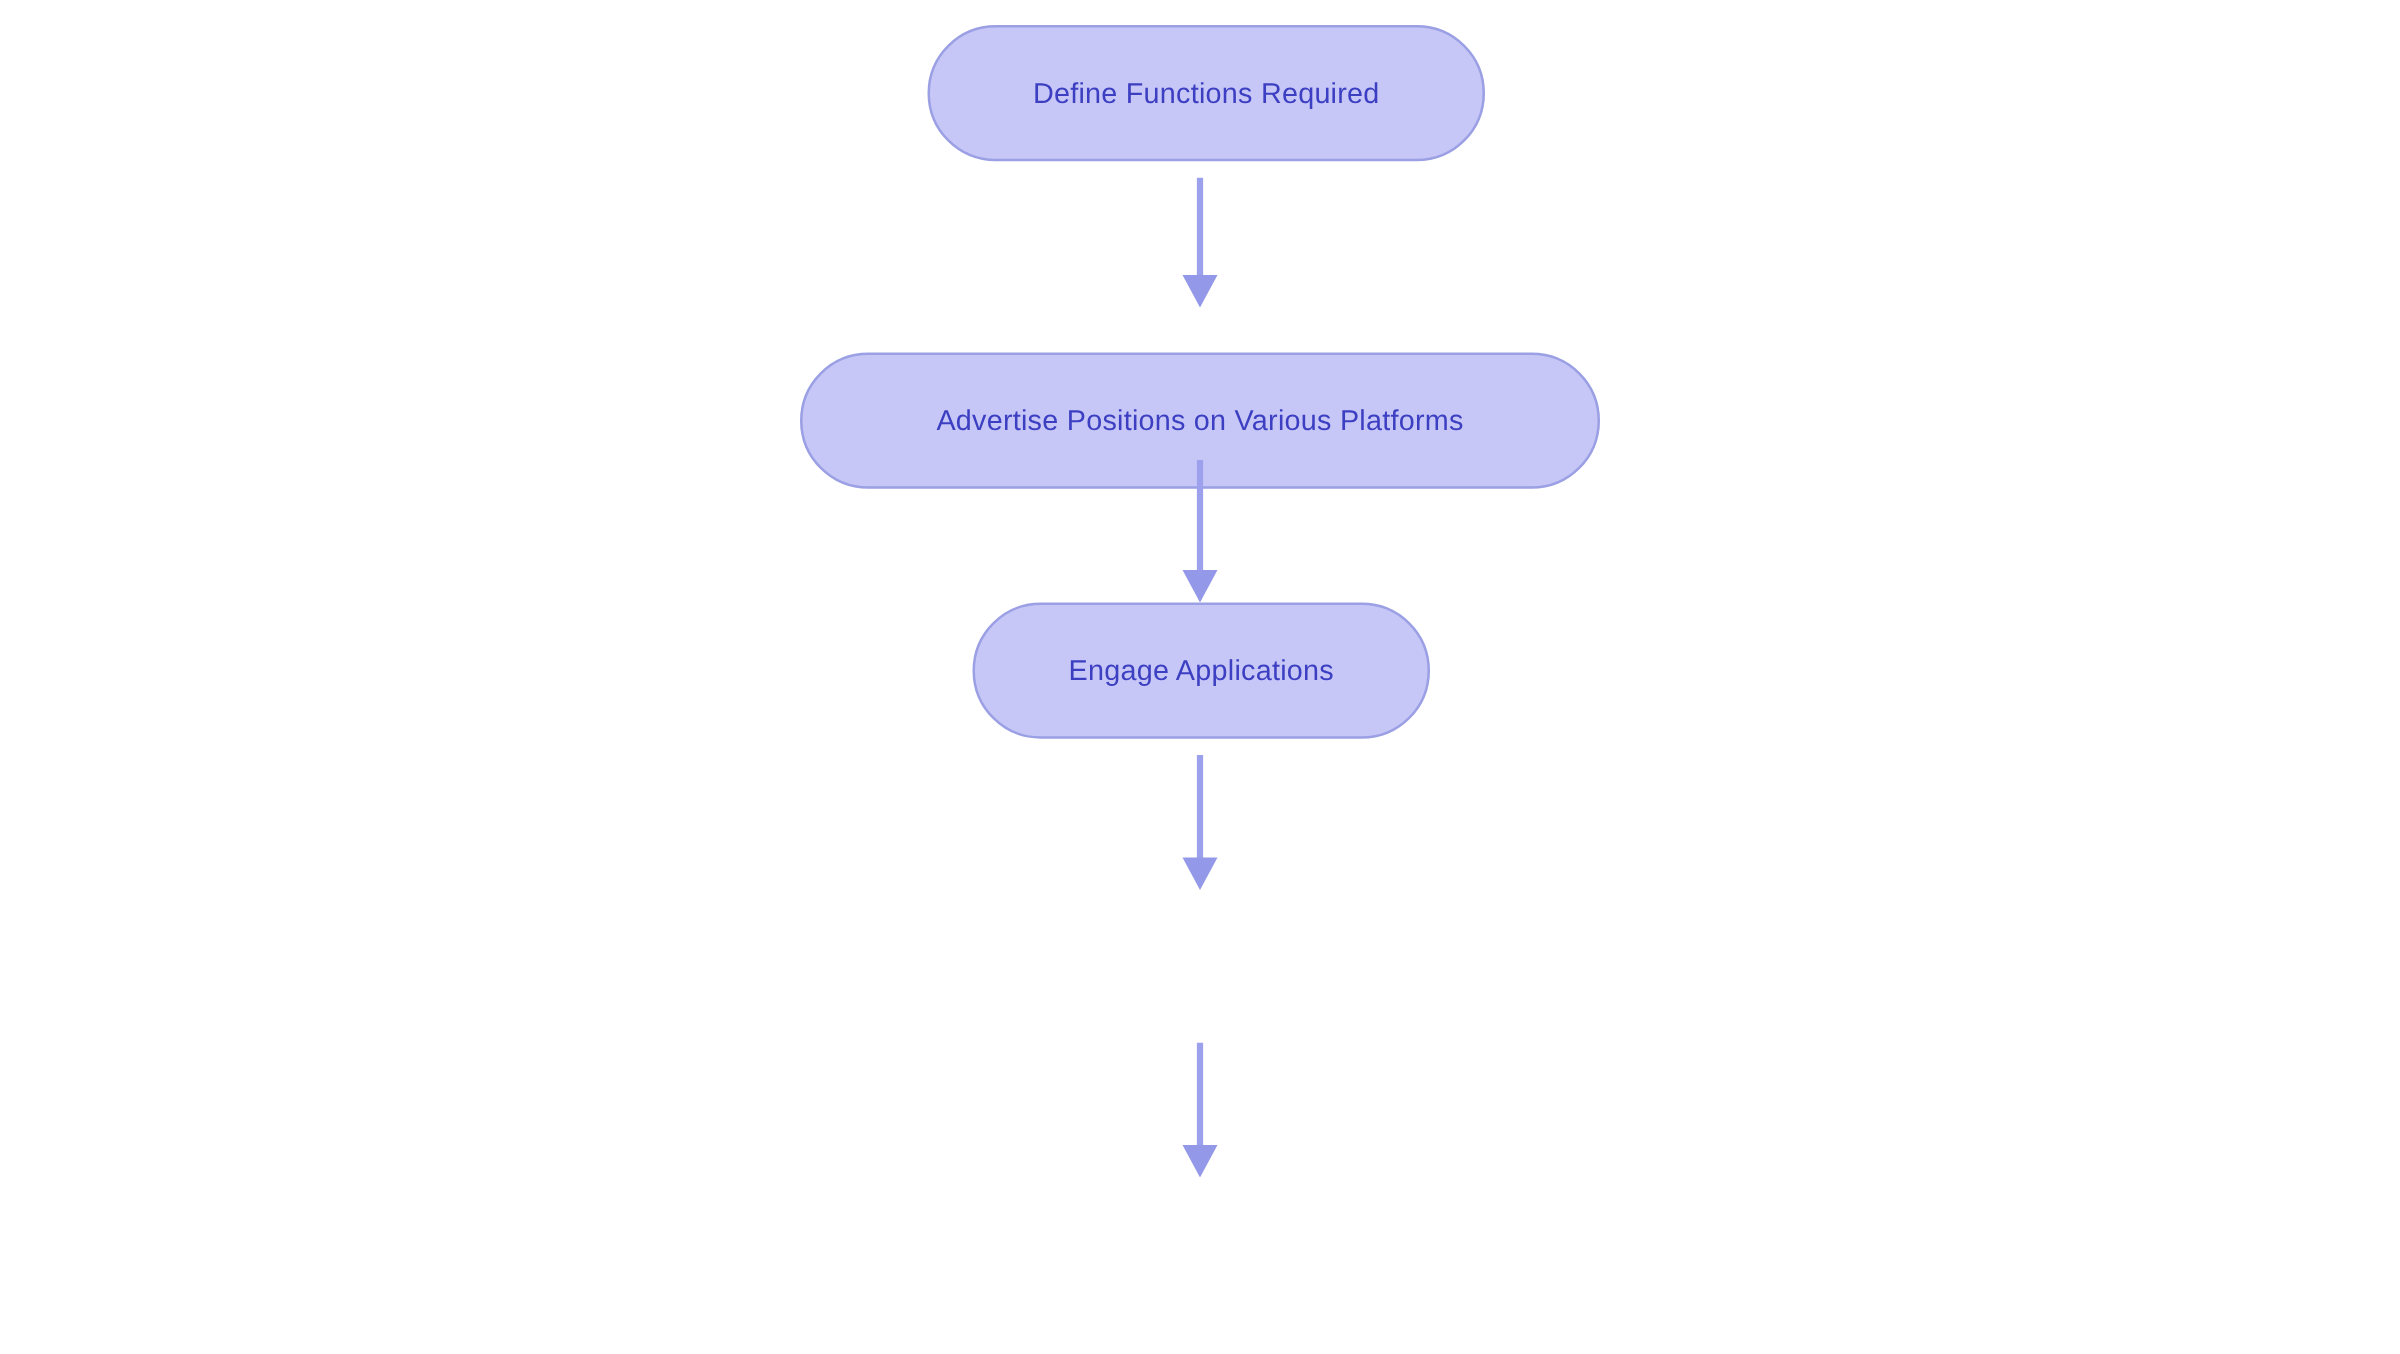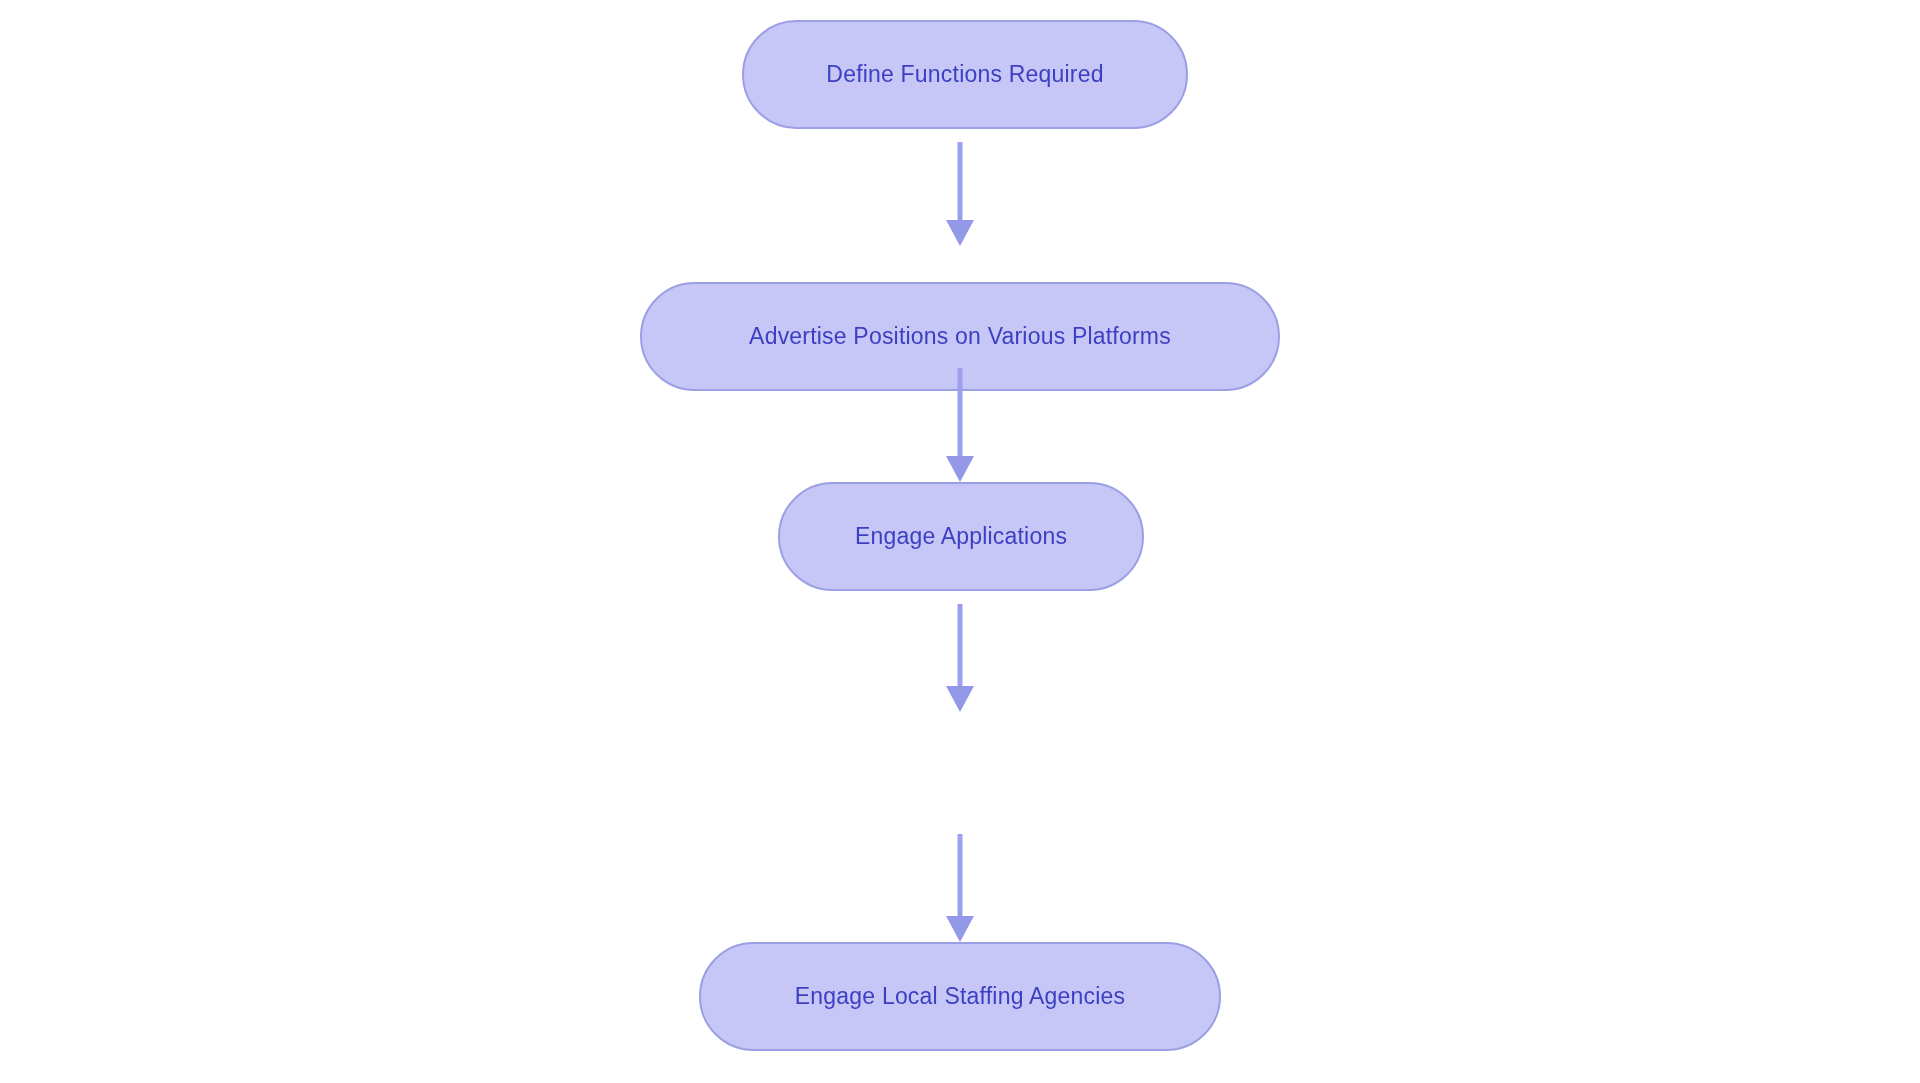--- a/index.html
+++ b/index.html
@@ -79,15 +79,14 @@
     <line x1="16" y1="0" x2="16" y2="84"></line>
     <polygon points="2,82 30,82 16,108"></polygon>
   </svg>
 
 
   <svg class="arrow" style="top:834px; height:108px;" viewBox="0 0 32 108">
     <line x1="16" y1="0" x2="16" y2="84"></line>
     <polygon points="2,82 30,82 16,108"></polygon>
   </svg>
 
-  <div class="node node-5">Engage Local Staffing Agencies</div>
 
 </div>
 
 </body></html>

